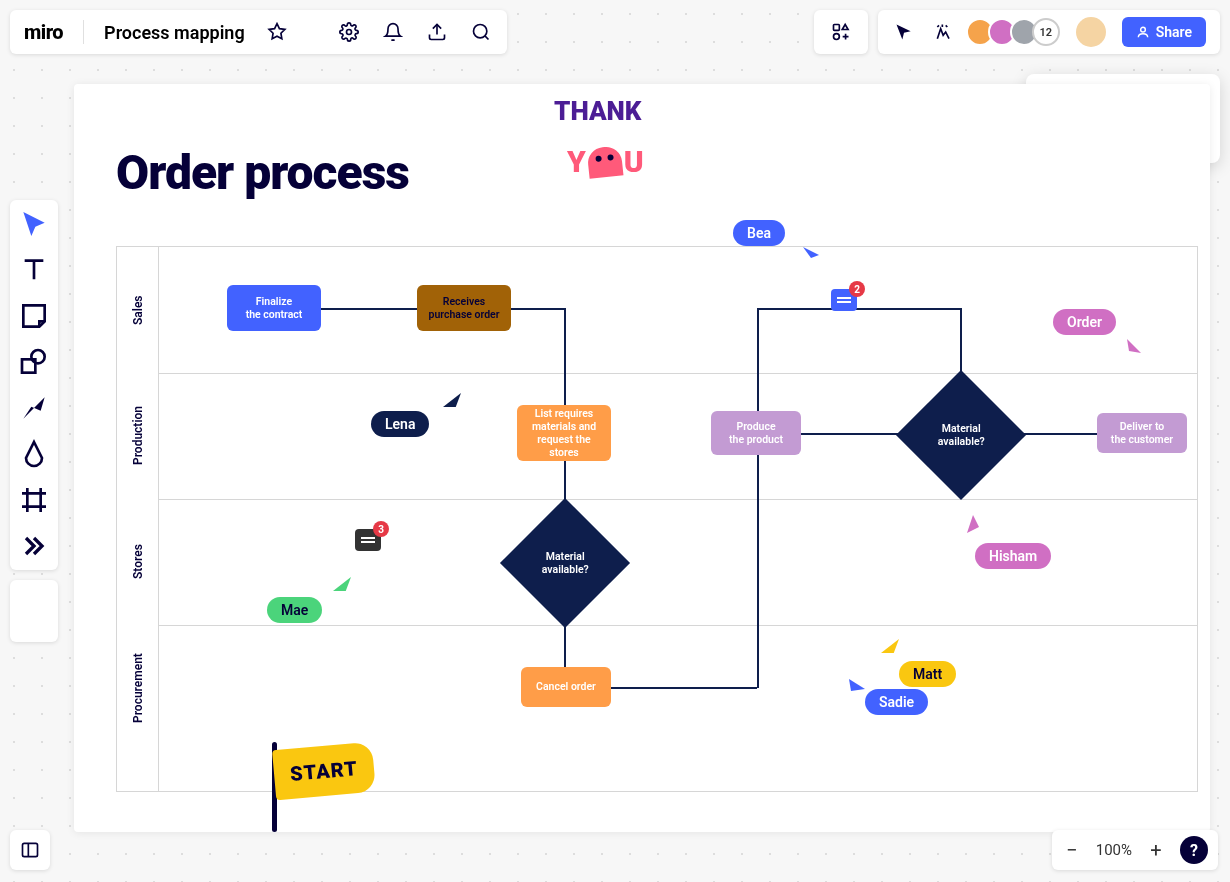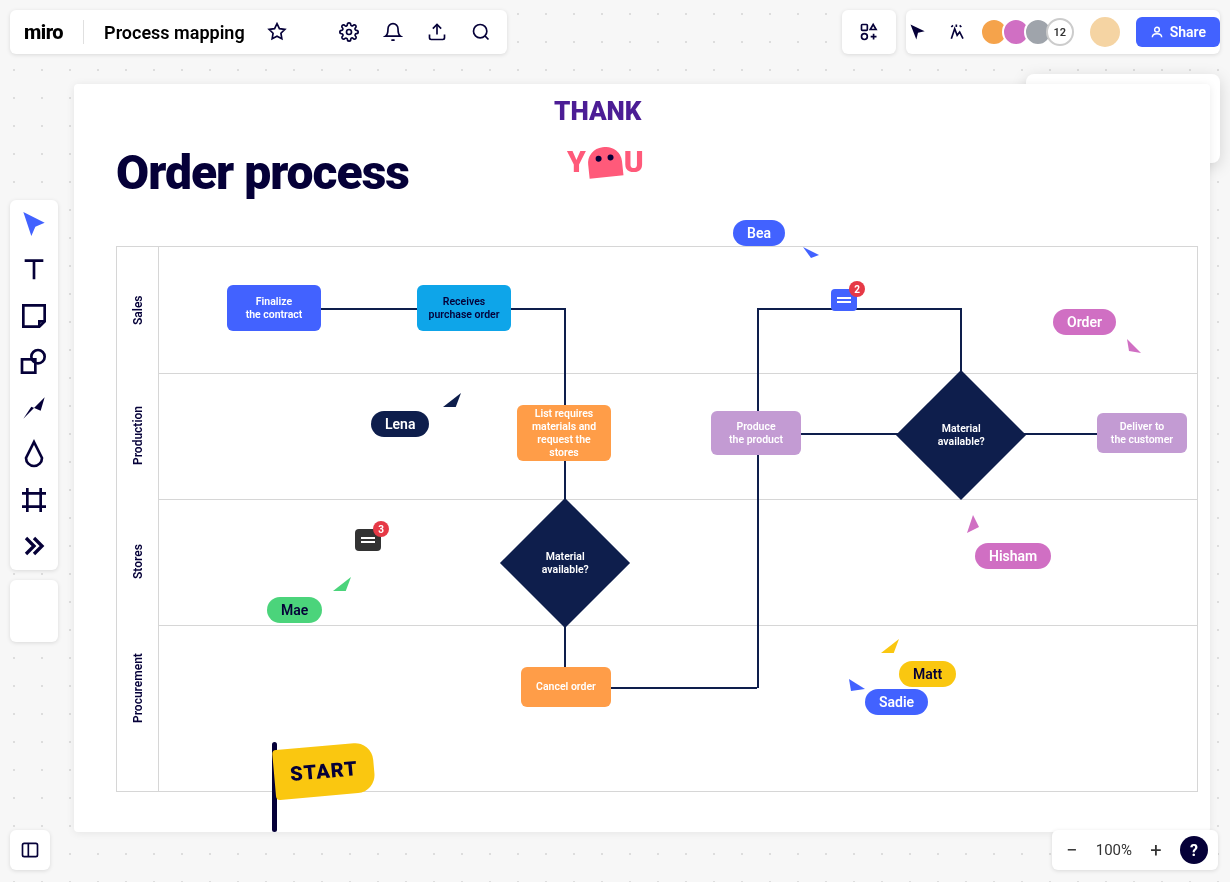--- a/index.html
+++ b/index.html
@@ -8,21 +8,21 @@
 
 
 .topbar{position:absolute;top:10px;left:10px;right:10px;height:44px;display:flex;gap:10px;align-items:center}
 .topbar-left{background:#fff;border-radius:6px;box-shadow:0 1px 4px rgba(0,0,0,.12);display:flex;align-items:center;height:44px;padding:0 14px;gap:20px}
 .logo{font-weight:800;font-size:20px;letter-spacing:-.5px}
 .divider{width:1px;height:24px;background:#e0e0e0}
 .board-title{font-weight:600;font-size:18px}
 .icon-btn{width:24px;height:24px;display:flex;align-items:center;justify-content:center;cursor:pointer;color:#050038}
 .icon-btn svg{width:20px;height:20px}
 .topbar-mid{background:#fff;border-radius:6px;box-shadow:0 1px 4px rgba(0,0,0,.12);width:54px;height:44px;display:flex;align-items:center;justify-content:center;margin-left:auto}
-.topbar-right{background:#fff;border-radius:6px;box-shadow:0 1px 4px rgba(0,0,0,.12);height:44px;display:flex;align-items:center;padding:0 0;gap:16px}
+.topbar-right{background:#fff;border-radius:6px;box-shadow:0 1px 4px rgba(0,0,0,.12);height:44px;display:flex;align-items:center;padding:0 14px;gap:16px}
 .avatars{display:flex;align-items:center}
 .avatars .av{width:28px;height:28px;border-radius:50%;border:2px solid #fff;margin-left:-6px;display:flex;align-items:center;justify-content:center;font-size:11px;font-weight:600}
 .avatars .count{background:#fff;border:2px solid #ccc;color:#333}
 .single-av{width:30px;height:30px;border-radius:50%;background:#f5d4a3}
 .share-btn{background:#4262ff;color:#fff;border:none;border-radius:6px;padding:7px 14px;font-weight:600;font-size:14px;display:flex;align-items:center;gap:6px;cursor:pointer}
 
 
 .timer{position:absolute;top:74px;right:10px;background:#fff;border-radius:8px;box-shadow:0 4px 16px rgba(0,0,0,.15);padding:14px 18px;display:flex;flex-direction:column;gap:8px}
 .timer-close{position:absolute;top:8px;right:10px;font-size:16px;cursor:pointer;color:#666}
 .timer-time{font-size:30px;font-weight:700;letter-spacing:1px;display:flex;align-items:center;gap:10px}
@@ -44,21 +44,21 @@
 
 
 .lanes{position:absolute;left:42px;top:162px;right:12px;bottom:40px;border:1px solid #d6d6d6}
 .lane-header{position:absolute;left:0;top:0;width:42px;bottom:0;border-right:1px solid #d6d6d6}
 .lane-label{position:absolute;left:0;width:42px;display:flex;align-items:center;justify-content:center;writing-mode:vertical-rl;transform:rotate(180deg);font-size:12px;font-weight:600;color:#050038}
 .lane-row{position:absolute;left:42px;right:0;border-top:1px solid #d6d6d6}
 
 
 .node{position:absolute;display:flex;align-items:center;justify-content:center;text-align:center;font-size:10.5px;font-weight:600;border-radius:6px;padding:6px;line-height:1.25}
 .node.blue{background:#4262ff;color:#fff}
-.node.yellow{background:#0ea5e9;color:#050038}
+.node.yellow{background:#a16207;color:#050038}
 .node.orange{background:#ff9d48;color:#fff}
 .node.lilac{background:#c39bd3;color:#fff}
 .diamond{position:absolute;width:92px;height:92px;background:#0e1e4c;transform:rotate(45deg);display:flex;align-items:center;justify-content:center}
 .diamond span{transform:rotate(-45deg);color:#fff;font-size:10.5px;font-weight:600;text-align:center;line-height:1.25}
 
 
 .conn{position:absolute;background:#0e1e4c}
 
 
 .cursor-bubble{position:absolute;border-radius:18px;padding:5px 14px;font-size:14px;font-weight:600;color:#fff}

